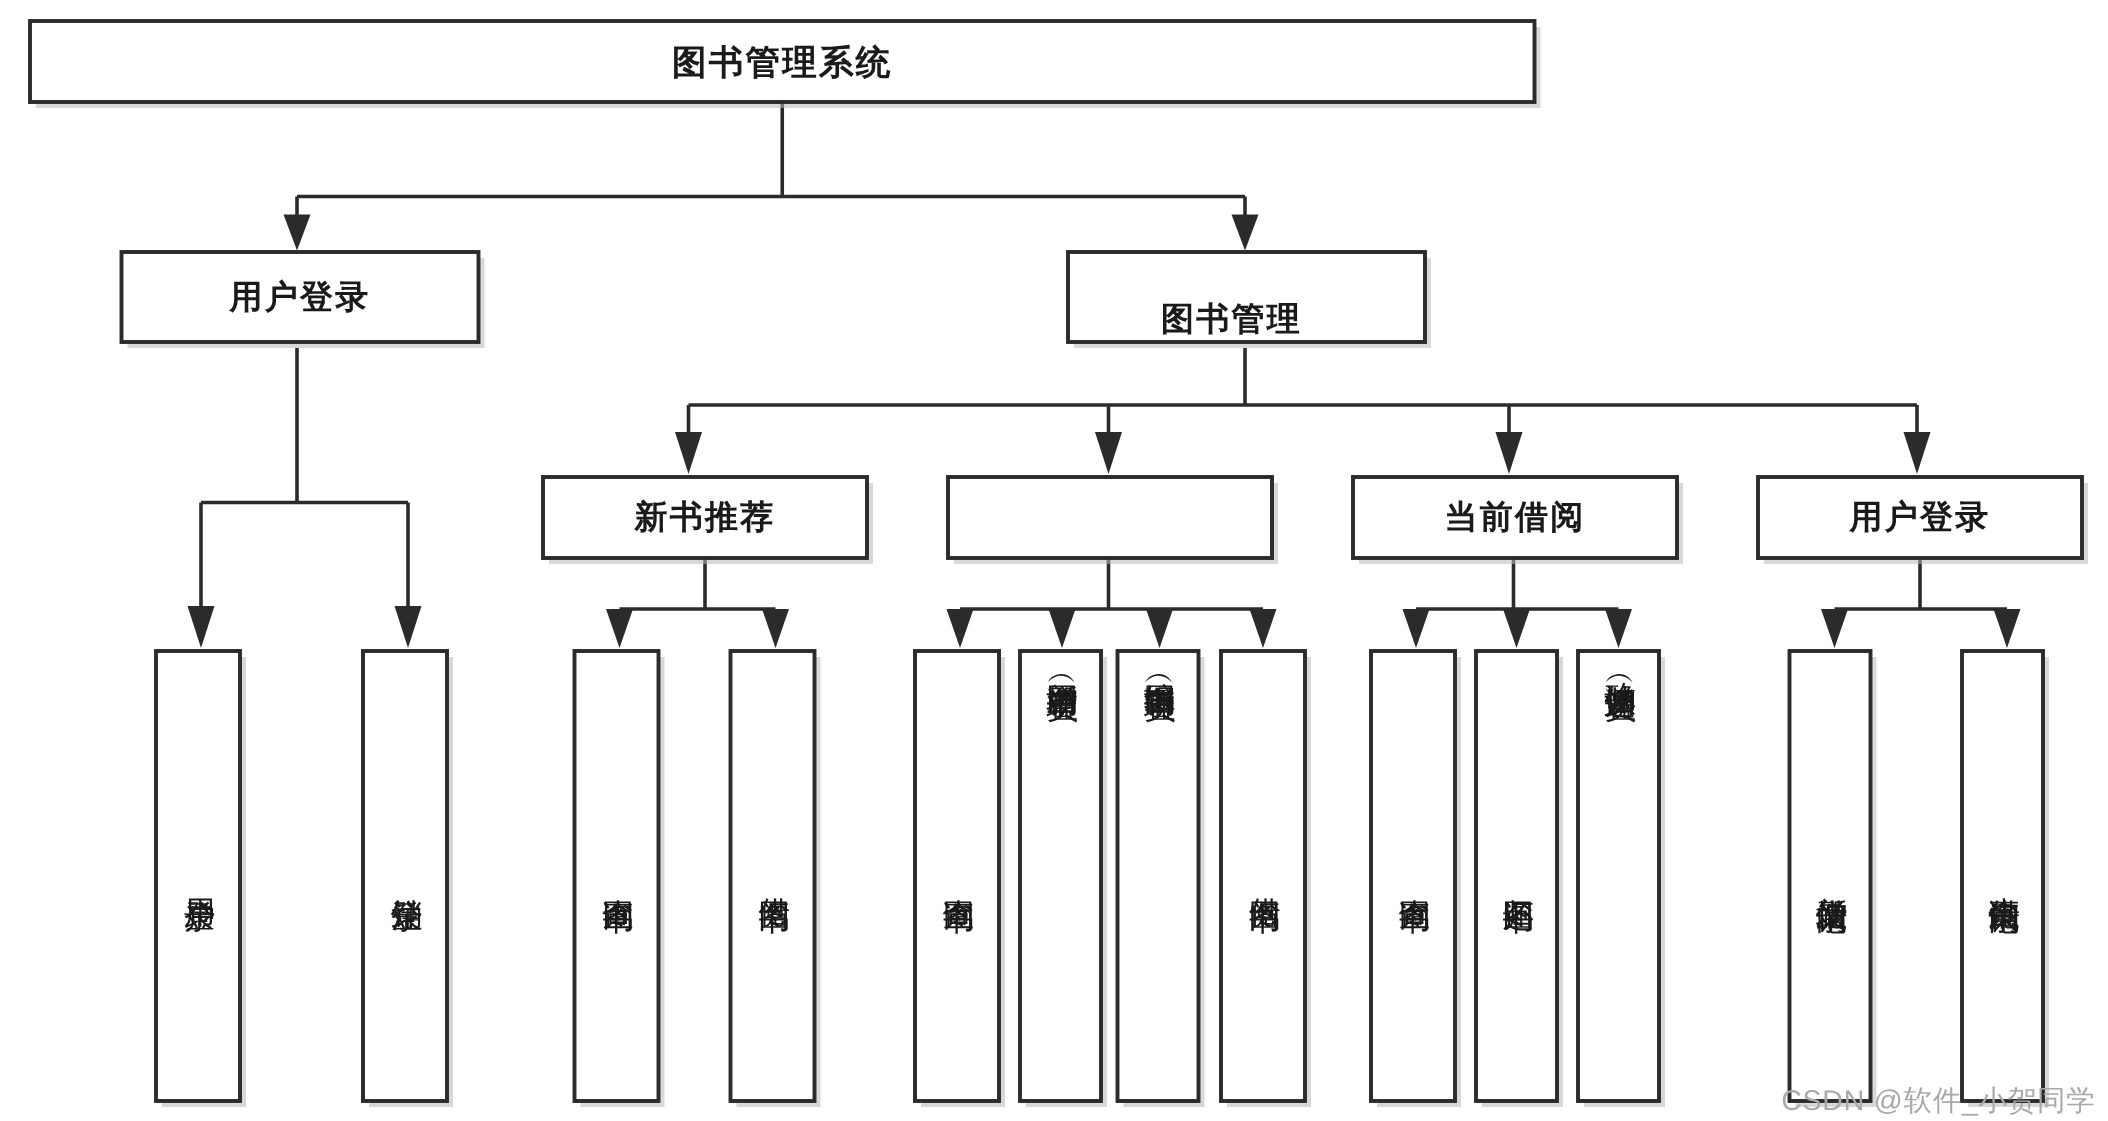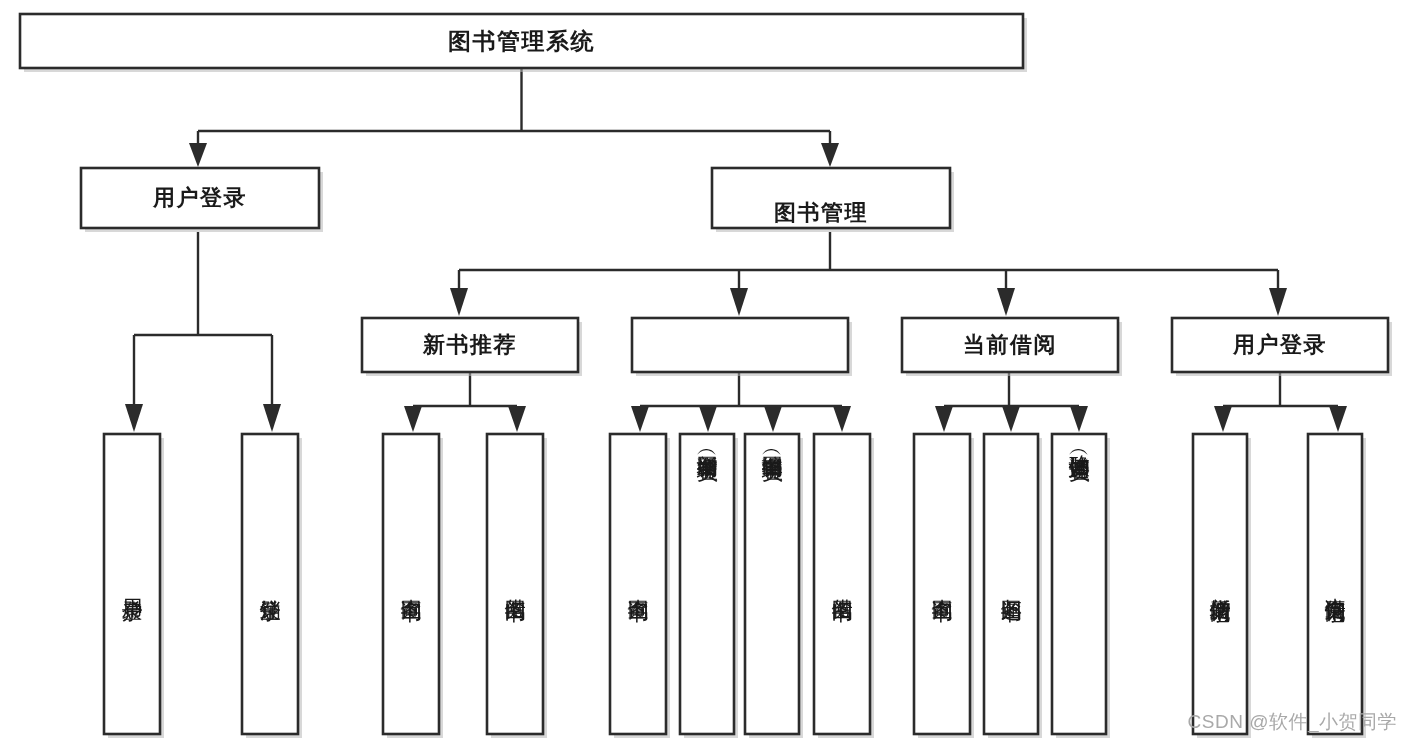--- a/index.html
+++ b/index.html
@@ -78,21 +78,21 @@
     color: #1a1a1a;
     letter-spacing: 1.5px;
     white-space: nowrap;
   }
   .title-text {
     font-size: 23px;
   }
   #watermark {
     position: absolute;
     right: 8px;
-    bottom: 12px;
+    bottom: 0;
     font-family: "Liberation Sans", "DejaVu Sans", sans-serif;
     font-size: 19px;
     color: #a9a9a9;
     letter-spacing: 0.5px;
     white-space: nowrap;
     user-select: none;
   }
 </style>
 </head>
 <body>

